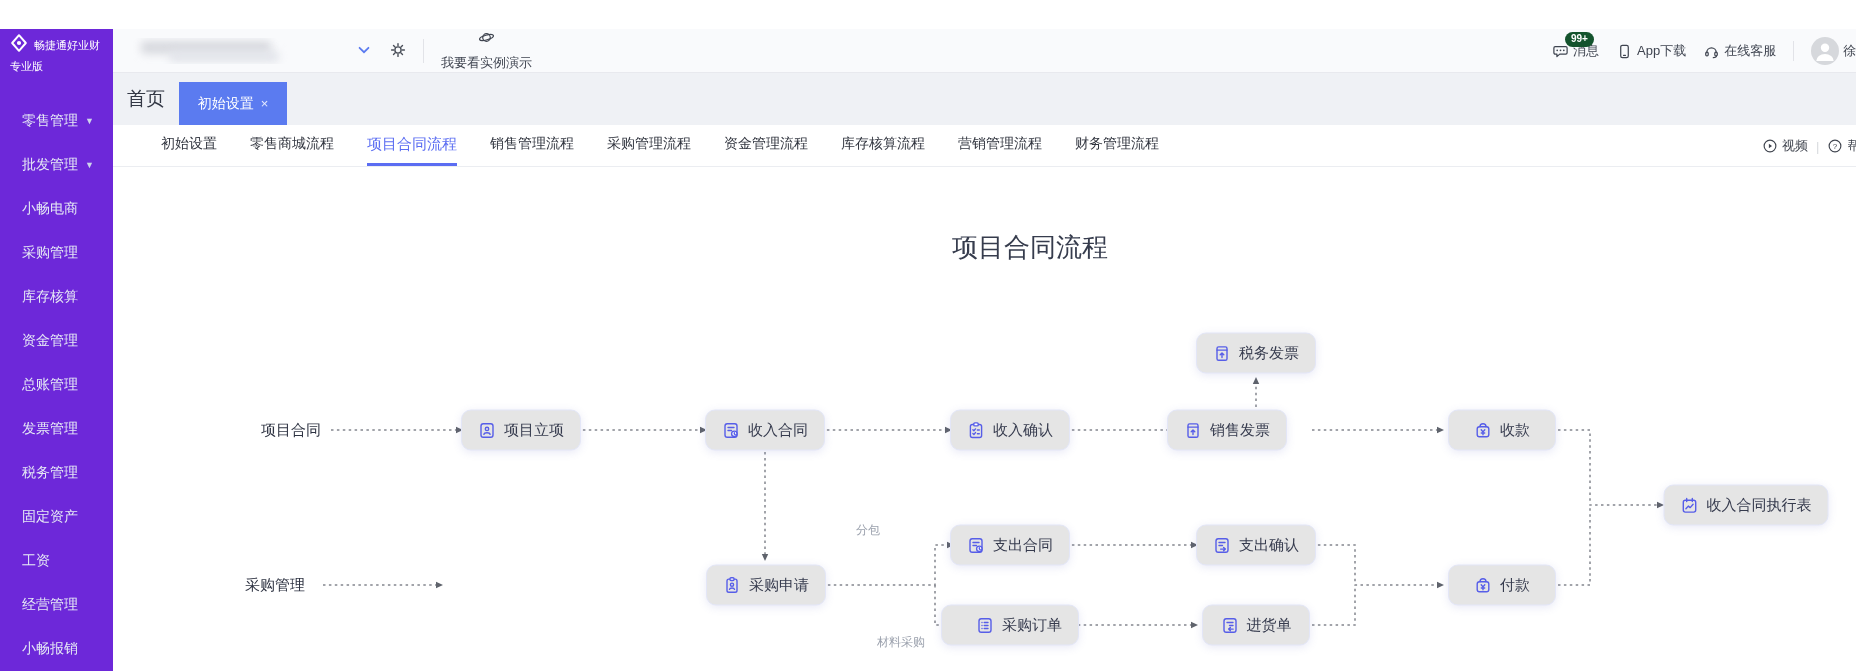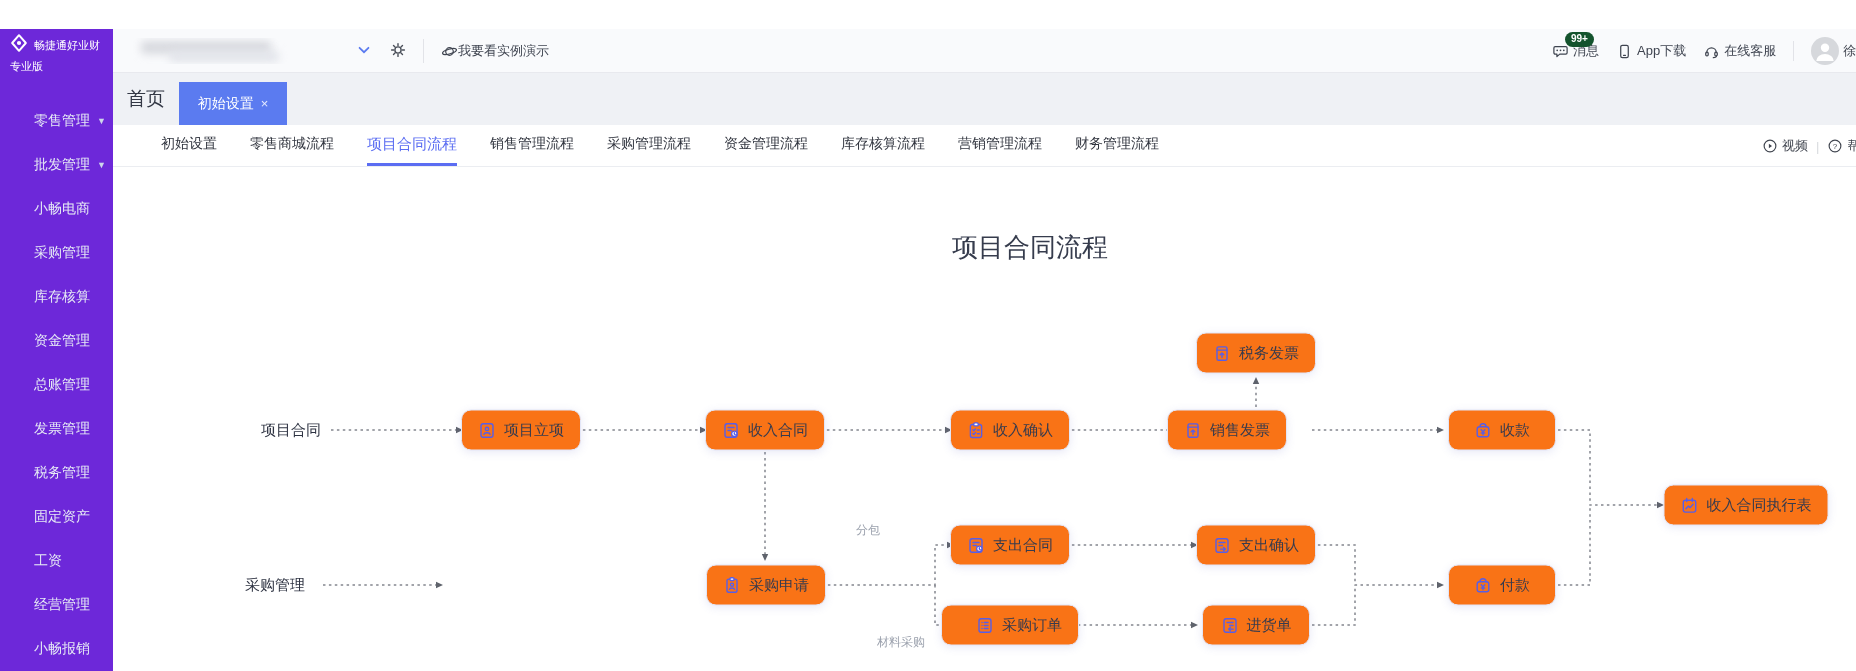--- a/index.html
+++ b/index.html
@@ -8,33 +8,33 @@
   .top-strip{position:absolute;left:0;top:0;width:1856px;height:29px;background:#ffffff;}
 
   
   .sidebar{position:absolute;left:0;top:29px;width:113px;bottom:0;background:#6d28d9;color:#e8ecf7;}
   .logo-block{height:44px;padding:3px 6px 0 8px;box-sizing:border-box;}
   .logo-row{display:flex;align-items:center;gap:4px;}
   .logo-mark{flex:0 0 auto;}
   .brand-name{font-size:11px;color:#fff;white-space:nowrap;letter-spacing:0;}
   .brand-edition{font-size:11px;color:#fff;margin:1px 0 0 2px;}
   .side-menu{margin-top:26px;}
-  .side-item{height:44px;display:flex;align-items:center;padding-left:34px;font-size:14px;color:#e6eaf5;cursor:pointer;white-space:nowrap;}
+  .side-item{height:44px;display:flex;align-items:center;padding-left:22px;font-size:14px;color:#e6eaf5;cursor:pointer;white-space:nowrap;}
   .side-item .caret{font-size:9px;margin-left:7px;color:#cdd5ea;}
 
   
   .topbar{position:absolute;left:113px;top:29px;right:0;height:44px;background:#f9fafc;border-bottom:1px solid #e8e9ee;box-sizing:border-box;}
   .blur-area{position:absolute;left:16px;top:9px;width:245px;height:26px;overflow:hidden;}
   .blur-area .b1,.blur-area .b2{position:absolute;background:#d7d9de;filter:blur(4px);border-radius:4px;}
   .blur-area .b1{left:12px;top:3px;width:130px;height:13px;}
   .blur-area .b2{left:40px;top:13px;width:110px;height:11px;background:#e2e4ea;}
   .tb-chevron{position:absolute;left:243px;top:13px;}
   .tb-gear{position:absolute;left:276px;top:12px;}
   .tb-divider{position:absolute;left:310px;top:10px;width:1px;height:24px;background:#e2e3e8;}
-  .demo-link{position:absolute;left:328px;top:0;height:44px;display:flex;align-items:center;gap:0;font-size:13px;color:#3f4450;cursor:pointer;}
+  .demo-link{position:absolute;left:328px;top:0;height:44px;display:flex;align-items:center;gap:8px;font-size:13px;color:#3f4450;cursor:pointer;flex-direction:column;}
   .tb-right{position:absolute;left:1439px;top:0;height:44px;display:flex;align-items:center;gap:17px;white-space:nowrap;}
   .tb-item{display:flex;align-items:center;gap:4px;font-size:13px;color:#3f4450;cursor:pointer;position:relative;}
   .badge{position:absolute;top:-10px;left:13px;background:#14532d;color:#fff;font-size:10px;line-height:1;padding:2px 6px 3px;border-radius:9px;font-weight:bold;}
   .tb-vdiv{width:1px;height:20px;background:#e2e3e8;}
   .avatar{width:28px;height:28px;border-radius:50%;background:#d6d8dc;display:flex;align-items:center;justify-content:center;overflow:hidden;}
   .user-name{font-size:13px;color:#3c414c;}
 
   
   .tabstrip{position:absolute;left:113px;top:73px;right:0;height:52px;background:#eff1f5;}
   .tab-home{position:absolute;left:0;top:0;width:66px;height:52px;display:flex;align-items:center;justify-content:center;font-size:19px;color:#333845;cursor:pointer;}
@@ -47,21 +47,21 @@
   .subtab{display:flex;align-items:center;font-size:14px;color:#31353f;cursor:pointer;border-bottom:3px solid transparent;box-sizing:border-box;white-space:nowrap;}
   .subtab.active{color:#5b6df2;font-size:15px;border-bottom-color:#5b6df2;}
   .subtab-aux{position:absolute;left:1649px;top:0;height:42px;display:flex;align-items:center;gap:8px;font-size:13px;color:#40454f;white-space:nowrap;}
   .aux-item{display:flex;align-items:center;gap:4px;cursor:pointer;}
   .aux-sep{color:#d8dade;}
 
   
   .flow-title{position:absolute;left:917px;top:105px;transform:translateX(-50%);font-size:26px;color:#363c4d;font-weight:500;white-space:nowrap;}
   .edges-svg{position:absolute;left:0;top:0;}
   .node{position:absolute;transform:translate(-50%,-50%);display:inline-flex;align-items:center;justify-content:center;gap:8px;
-        background:#f97316;border:1px solid #e3e6f7;border-radius:10px;padding:10px 16px;min-width:108px;box-sizing:border-box;
+        background:#e5e5e5;border:1px solid #e3e6f7;border-radius:10px;padding:10px 16px;min-width:108px;box-sizing:border-box;
         box-shadow:0 2px 8px rgba(110,120,200,.16);font-size:15px;color:#363b4e;white-space:nowrap;cursor:pointer;z-index:2;}
   .node .node-icon{display:flex;width:18px;height:18px;flex:0 0 auto;}
   .flow-label{position:absolute;transform:translateY(-50%);font-size:15px;color:#2e3342;white-space:nowrap;z-index:2;}
   .branch-label{position:absolute;transform:translate(-50%,-50%);font-size:12px;color:#9ba1ad;white-space:nowrap;z-index:2;}
 </style>
 </head>
 <body>
 
 <div class="top-strip"></div>
 

